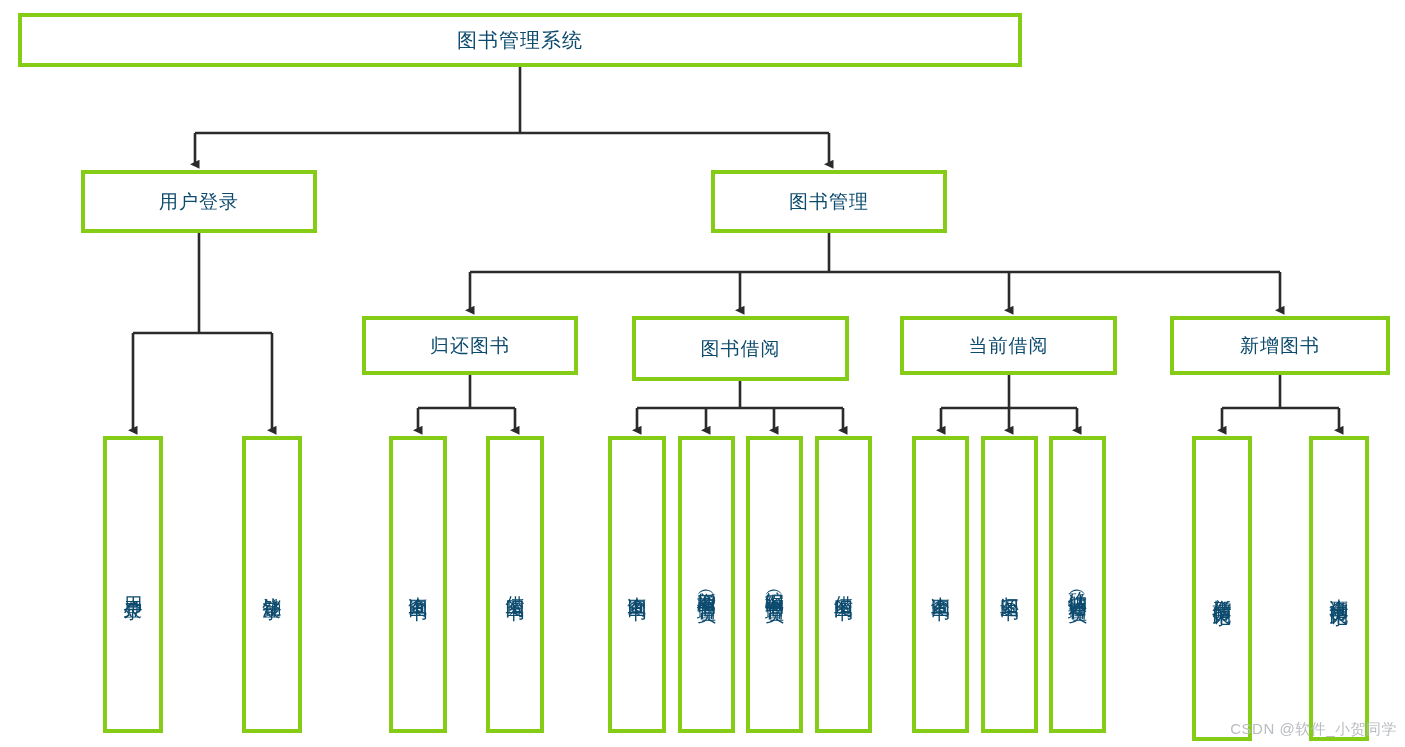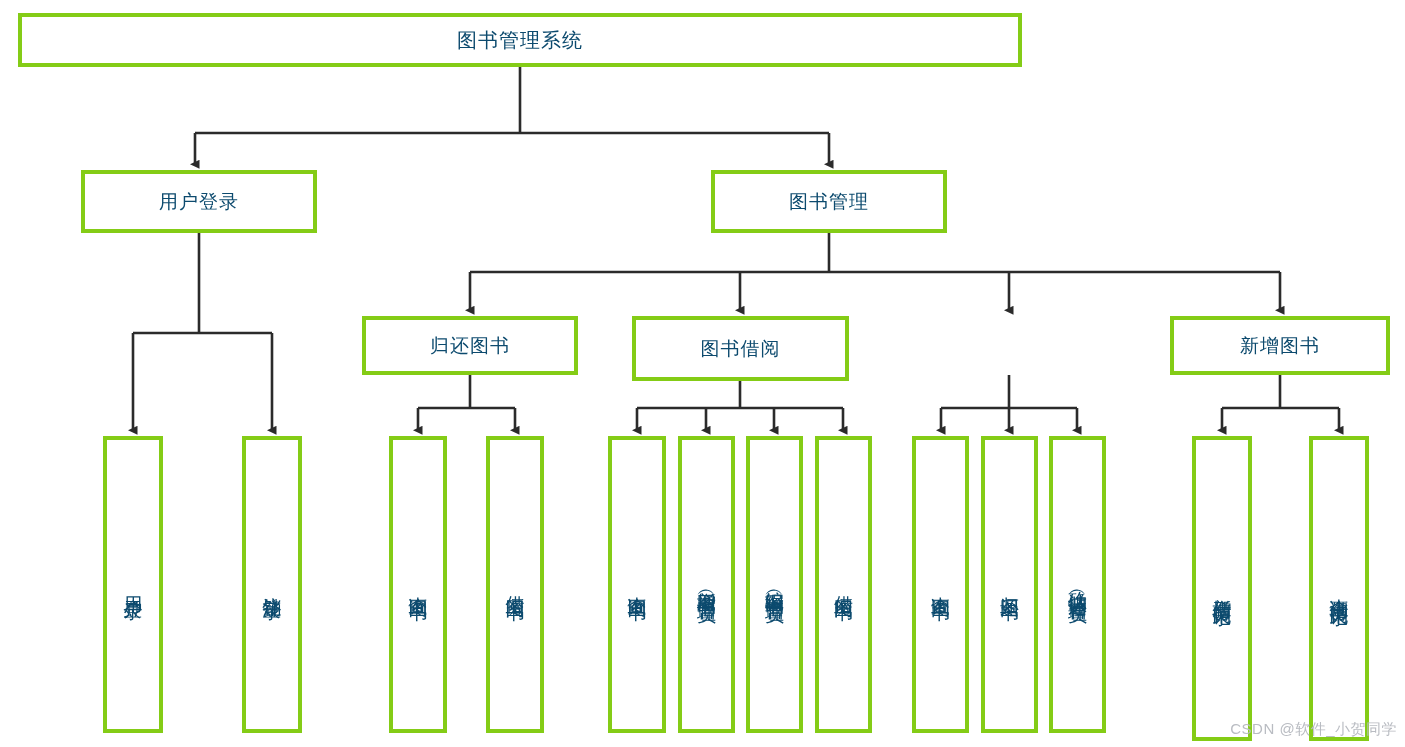--- a/index.html
+++ b/index.html
@@ -128,20 +128,21 @@
     </g>
   </svg>
 
   <div class="node h root" style="left:18px; top:13px; width:1004px; height:54px;">图书管理系统</div>
 
   <div class="node h" style="left:81px; top:170px; width:236px; height:63px;">用户登录</div>
   <div class="node h" style="left:711px; top:170px; width:236px; height:63px;">图书管理</div>
 
   <div class="node h" style="left:362px; top:316px; width:216px; height:59px;">归还图书</div>
   <div class="node h" style="left:632px; top:316px; width:217px; height:65px;">图书借阅</div>
+  <div class="node h" style="left:900px; top:316px; width:217px; height:59px;">当前借阅</div>
   <div class="node h" style="left:1170px; top:316px; width:220px; height:59px;">新增图书</div>
 
   <div class="node v" style="left:103px; top:436px; width:60px; height:297px;">
     <span class="vtext">用户登录</span>
   </div>
   <div class="node v" style="left:242px; top:436px; width:60px; height:297px;">
     <span class="vtext">注销登录</span>
   </div>
 
   <div class="node v" style="left:389px; top:436px; width:58px; height:297px;">

